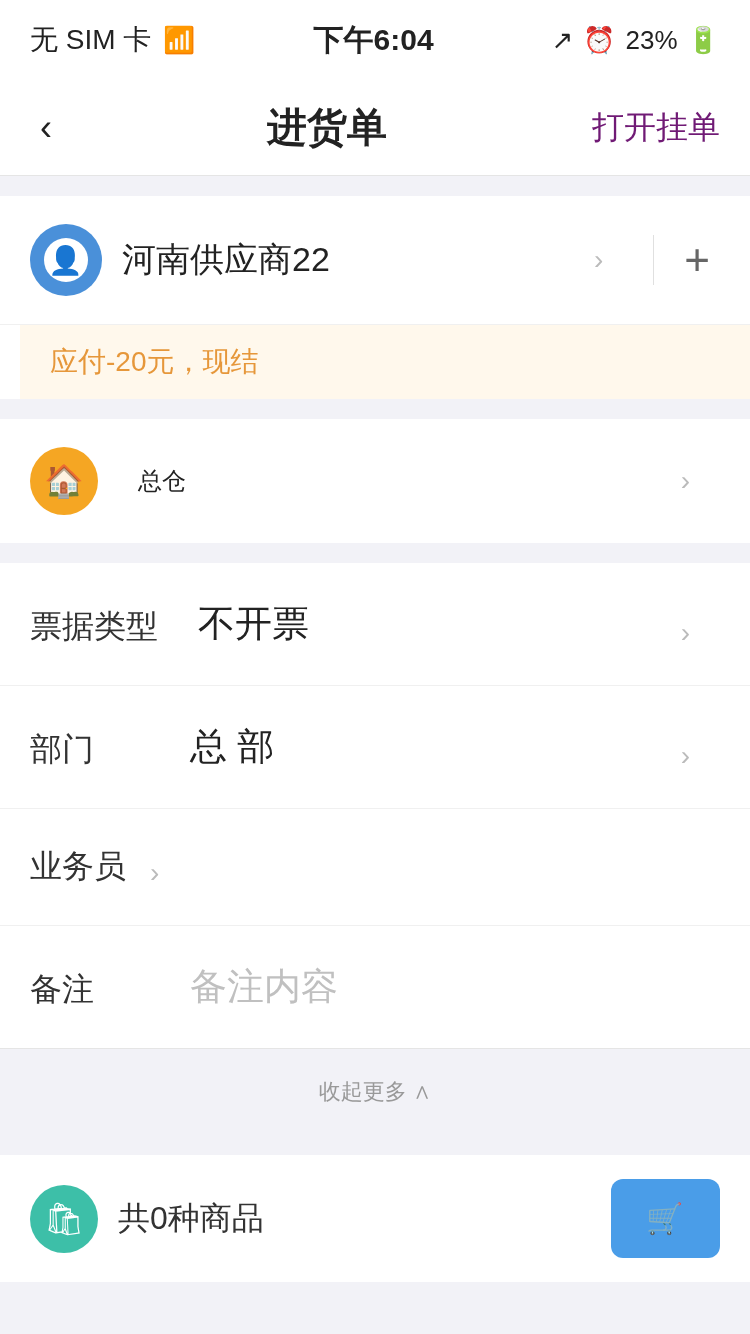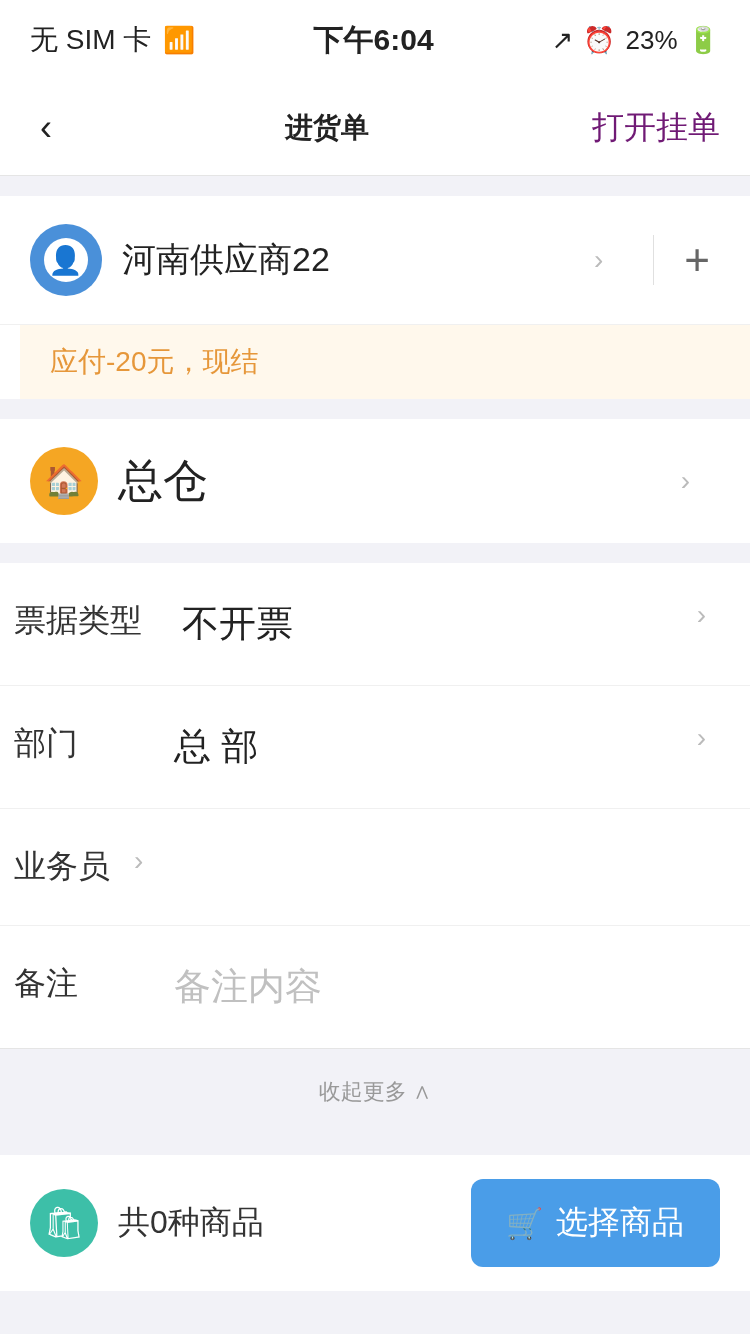--- a/index.html
+++ b/index.html
@@ -54,21 +54,21 @@
       padding: 0 30px;
       border-bottom: 1px solid #e5e5e5;
     }
     .nav-back {
       font-size: 36px;
       color: #222;
       cursor: pointer;
       padding: 10px;
     }
     .nav-title {
-      font-size: 28px;
+      font-size: 40px;
       font-weight: 600;
       color: #222;
     }
     .nav-action {
       font-size: 32px;
       color: #701a75;
       cursor: pointer;
     }
 
     
@@ -164,33 +164,34 @@
       justify-content: center;
       margin-right: 20px;
       flex-shrink: 0;
     }
     .house-icon {
       font-size: 32px;
       color: #fff;
     }
     .warehouse-name {
       flex: 1;
-      font-size: 45px;
-      color: #222;
+      font-size: 24px;
+      color: #222;
+      margin-left: 20px;
     }
 
     
     .form-section {
       background: #fff;
       margin-top: 20px;
     }
     .form-row {
       display: flex;
-      align-items: flex-start;
-      padding: 36px 14px;
+      align-items: flex-end;
+      padding: 36px 30px;
       border-bottom: 1px solid #f0f0f0;
       min-height: 100px;
     }
     .form-row:last-child {
       border-bottom: none;
     }
     .form-label {
       font-size: 32px;
       color: #333;
       min-width: 120px;
@@ -352,17 +353,16 @@
   <span class="collapse-text">收起更多 ∧</span>
 </div>
 
 <div class="bottom-bar">
   <div class="product-icon-wrap">
     <span class="product-icon">🛍</span>
   </div>
   <span class="product-count">共0种商品</span>
   <button class="select-btn">
     <span class="select-btn-icon">🛒</span>
-    <span>选择商品</span>
   </button>
 </div>
 
 <div class="page-bottom"></div>
 
 </body></html>

